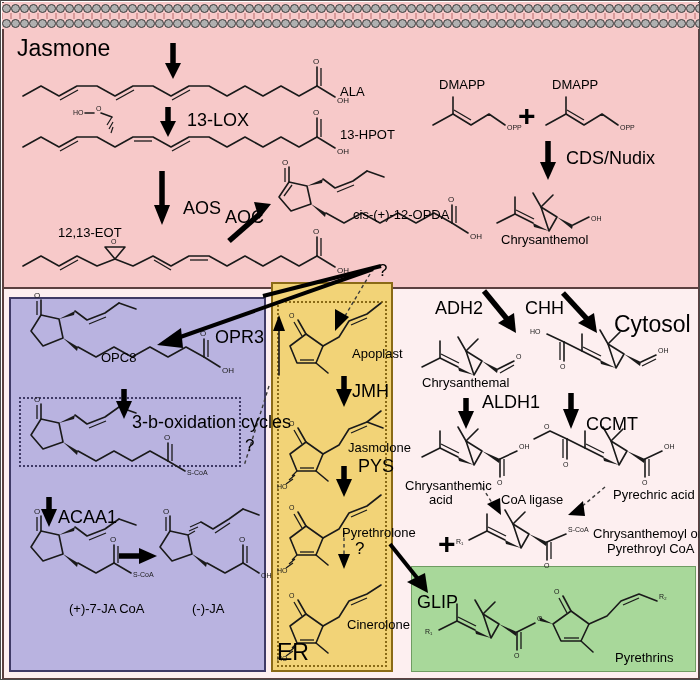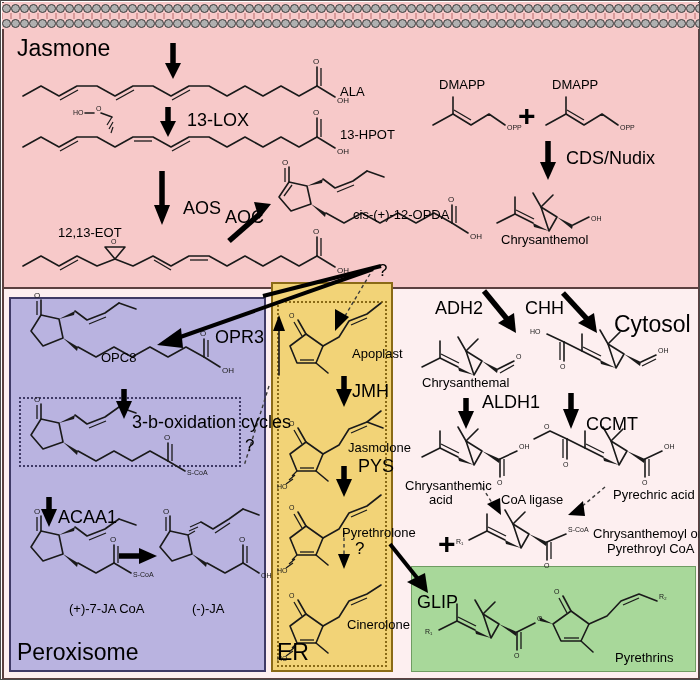--- a/index.html
+++ b/index.html
@@ -720,21 +720,20 @@
       <path class="ahead" d="M486,503 L499,497 L500,514 z"></path>
     </g>
     <g>
       <path class="dashed" d="M604,486 L578,508"></path>
       <path class="ahead" d="M584,515 L582,500 L567,514 z"></path>
     </g>
   </svg>
 
   <div class="lbl compartment" style="left:16px;top:36px;">Jasmone</div>
   <div class="lbl compartment" style="left:613px;top:312px;">Cytosol</div>
-  <div class="lbl compartment" style="left:16px;top:640px;">Peroxisome</div>
   <div class="lbl compartment" style="left:276px;top:640px;">ER</div>
 
   <div class="lbl metab" style="left:339px;top:84px;">ALA</div>
   <div class="lbl metab" style="left:339px;top:127px;">13-HPOT</div>
   <div class="lbl metab" style="left:57px;top:225px;">12,13-EOT</div>
   <div class="lbl metab" style="left:340px;top:207px;margin-left:12px;">cis-(+)-12-OPDA</div>
 
   <div class="lbl enzyme" style="left:186px;top:110px;">13-LOX</div>
   <div class="lbl enzyme" style="left:182px;top:198px;">AOS</div>
   <div class="lbl enzyme" style="left:224px;top:207px;">AOC</div>

